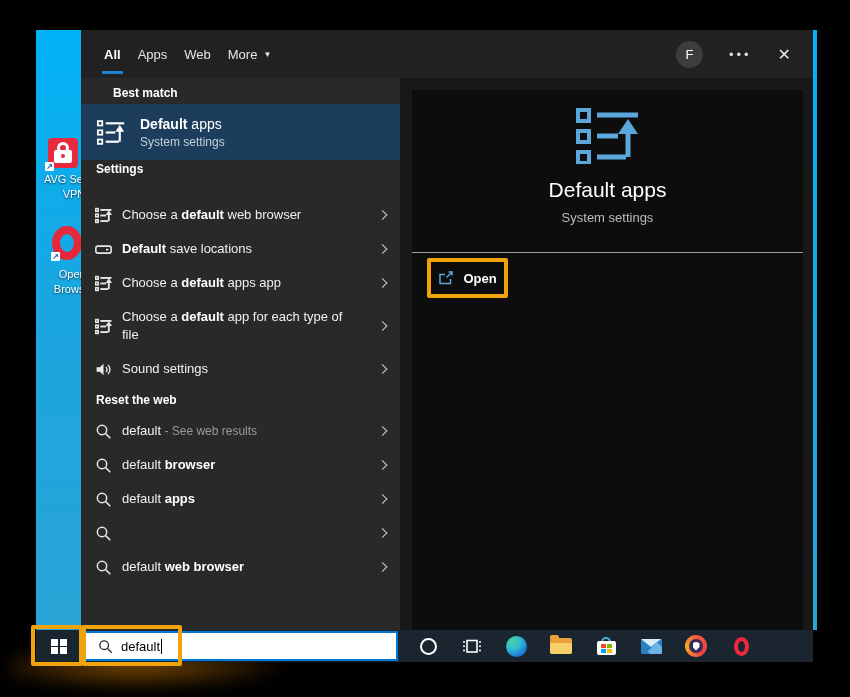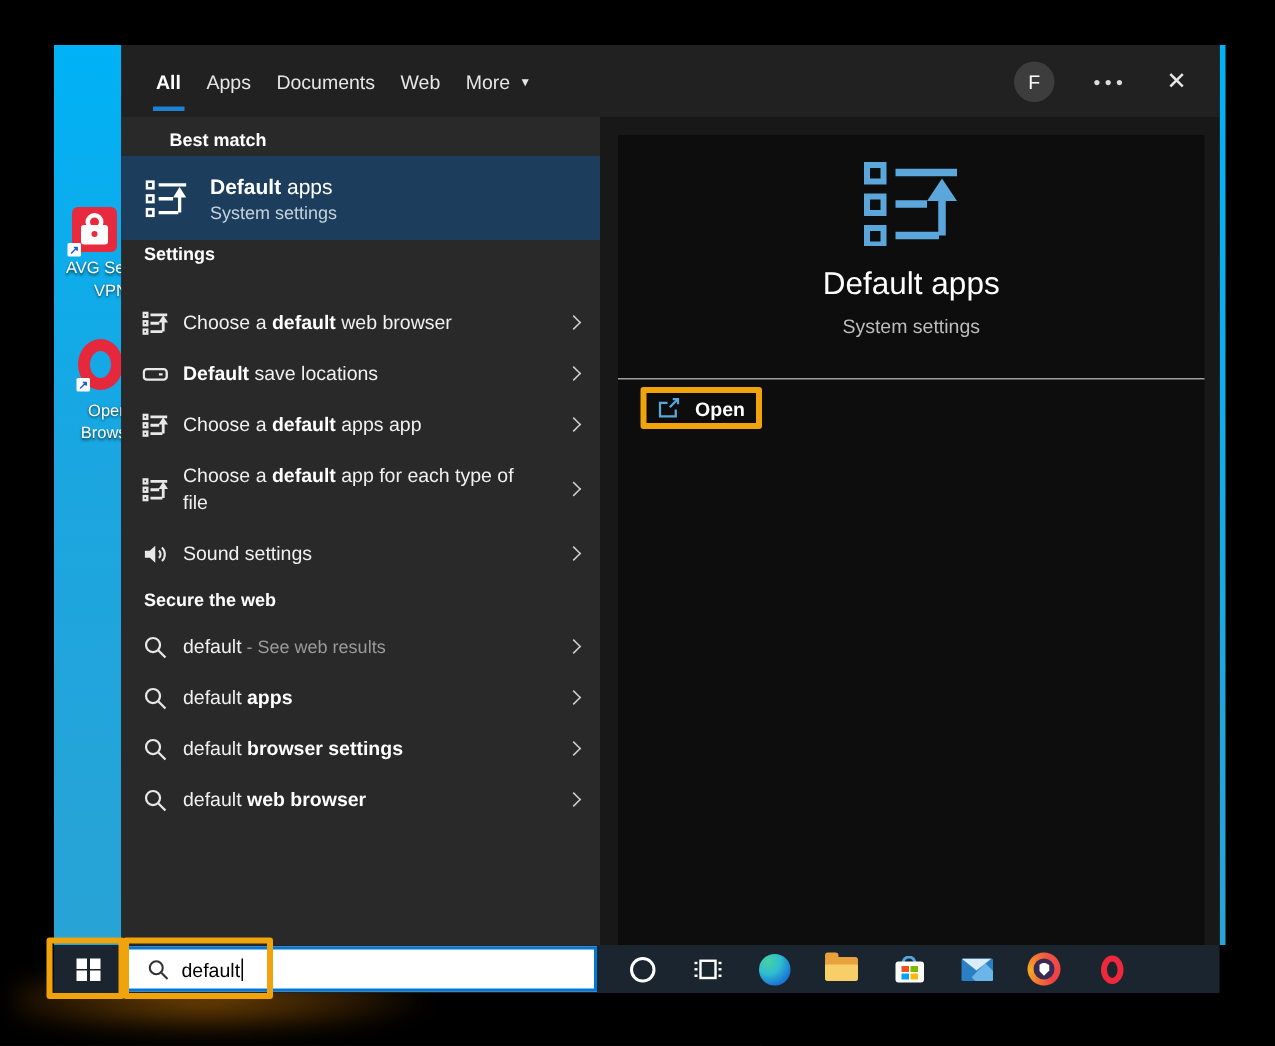--- a/index.html
+++ b/index.html
@@ -60,21 +60,21 @@
     border-right:1.6px solid #cfcfcf; transform:translateY(-50%) rotate(45deg); }
 
   
   .rightpane { position:absolute; left:319px; top:48px; width:413px; height:552px; background:#181818; }
   .card { position:absolute; left:12px; top:12px; width:391px; height:540px; background:#0d0d0d; }
   .prev-ico { position:absolute; left:50%; top:18px; transform:translateX(-50%); width:64px; height:56px; color:#5ba7dc; }
   .prev-title { position:absolute; top:88px; width:100%; text-align:center; color:#fff; font-size:21px; }
   .prev-sub { position:absolute; top:120px; width:100%; text-align:center; color:#bcbcbc; font-size:13px; }
   .divider { position:absolute; left:0; top:162px; width:100%; height:1px; background:#9e9e9e; }
 
-  .open-box { position:absolute; left:427px; top:258px; width:81px; height:28px;
+  .open-box { position:absolute; left:427px; top:258px; width:81px; height:40px;
     border:4px solid #f0a30a; border-radius:2px; background:#0d0d0d; }
   .open-btn { width:100%; height:100%; display:flex; align-items:center; justify-content:center; gap:9px; }
   .open-ico { width:16px; height:16px; color:#5ba7dc; }
   .open-label { color:#fff; font-size:13px; font-weight:bold; }
 
   
   .taskbar { position:absolute; left:81px; top:630px; width:732px; height:32px; background:#1b2530; }
   .start-btn { position:absolute; left:36px; top:630px; width:45px; height:32px; background:#1b2530;
     display:flex; align-items:center; justify-content:center; }
   .winlogo { width:15px; height:15px; display:grid; grid-template-columns:7px 7px; grid-template-rows:7px 7px; gap:1.5px; }
@@ -147,21 +147,20 @@
       <div>Browser</div>
     </div>
   </div>
   <div class="desktop-sliver"></div>
 
   <div class="panel">
 
     <div class="tabbar">
       <div class="tab selected">All</div>
       <div class="tab">Apps</div>
-      <div class="tab">Documents</div>
       <div class="tab">Web</div>
       <div class="tab">
           <span>More</span>
           <span class="dd">▼</span>
         </div>
       <div class="tb-right">
         <div class="avatar">F</div>
         <div class="dots">•••</div>
         <div class="closex">✕</div>
       </div>
@@ -259,50 +258,59 @@
             <svg viewBox="0 0 16 16" fill="none" stroke="currentColor">
               <polygon points="1.5,5.8 4.6,5.8 8,2.6 8,13.4 4.6,10.2 1.5,10.2" fill="currentColor" stroke="none"></polygon>
               <path d="M10.3 5.6 a3.3 3.3 0 0 1 0 4.8" stroke-width="1.3"></path>
               <path d="M12.2 3.7 a6 6 0 0 1 0 8.6" stroke-width="1.3"></path>
             </svg>
           </div>
         <div class="row-text"><span>Sound settings</span></div>
         <div class="chev"></div>
       </div>
 
-      <div class="sec-header h-web">Secure the web</div>
+      <div class="sec-header h-web">Reset the web</div>
 
       <div class="row">
         <div class="row-ico">
             <svg viewBox="0 0 16 16" fill="none" stroke="currentColor">
               <circle cx="6.6" cy="6.6" r="4.4" stroke-width="1.4"></circle>
               <line x1="10" y1="10" x2="14.4" y2="14.4" stroke-width="1.4"></line>
             </svg>
           </div>
         <div class="row-text"><span>default</span><span class="muted"> - See web results</span></div>
         <div class="chev"></div>
       </div>
       <div class="row">
         <div class="row-ico">
             <svg viewBox="0 0 16 16" fill="none" stroke="currentColor">
               <circle cx="6.6" cy="6.6" r="4.4" stroke-width="1.4"></circle>
               <line x1="10" y1="10" x2="14.4" y2="14.4" stroke-width="1.4"></line>
             </svg>
           </div>
-        <div class="row-text"><span>default </span><span class="b">apps</span></div>
+        <div class="row-text"><span>default </span><span class="b">browser</span></div>
         <div class="chev"></div>
       </div>
       <div class="row">
         <div class="row-ico">
             <svg viewBox="0 0 16 16" fill="none" stroke="currentColor">
               <circle cx="6.6" cy="6.6" r="4.4" stroke-width="1.4"></circle>
               <line x1="10" y1="10" x2="14.4" y2="14.4" stroke-width="1.4"></line>
             </svg>
           </div>
-        <div class="row-text"><span>default </span><span class="b">browser settings</span></div>
+        <div class="row-text"><span>default </span><span class="b">apps</span></div>
+        <div class="chev"></div>
+      </div>
+      <div class="row">
+        <div class="row-ico">
+            <svg viewBox="0 0 16 16" fill="none" stroke="currentColor">
+              <circle cx="6.6" cy="6.6" r="4.4" stroke-width="1.4"></circle>
+              <line x1="10" y1="10" x2="14.4" y2="14.4" stroke-width="1.4"></line>
+            </svg>
+          </div>
         <div class="chev"></div>
       </div>
       <div class="row">
         <div class="row-ico">
             <svg viewBox="0 0 16 16" fill="none" stroke="currentColor">
               <circle cx="6.6" cy="6.6" r="4.4" stroke-width="1.4"></circle>
               <line x1="10" y1="10" x2="14.4" y2="14.4" stroke-width="1.4"></line>
             </svg>
           </div>
         <div class="row-text"><span>default </span><span class="b">web browser</span></div>

